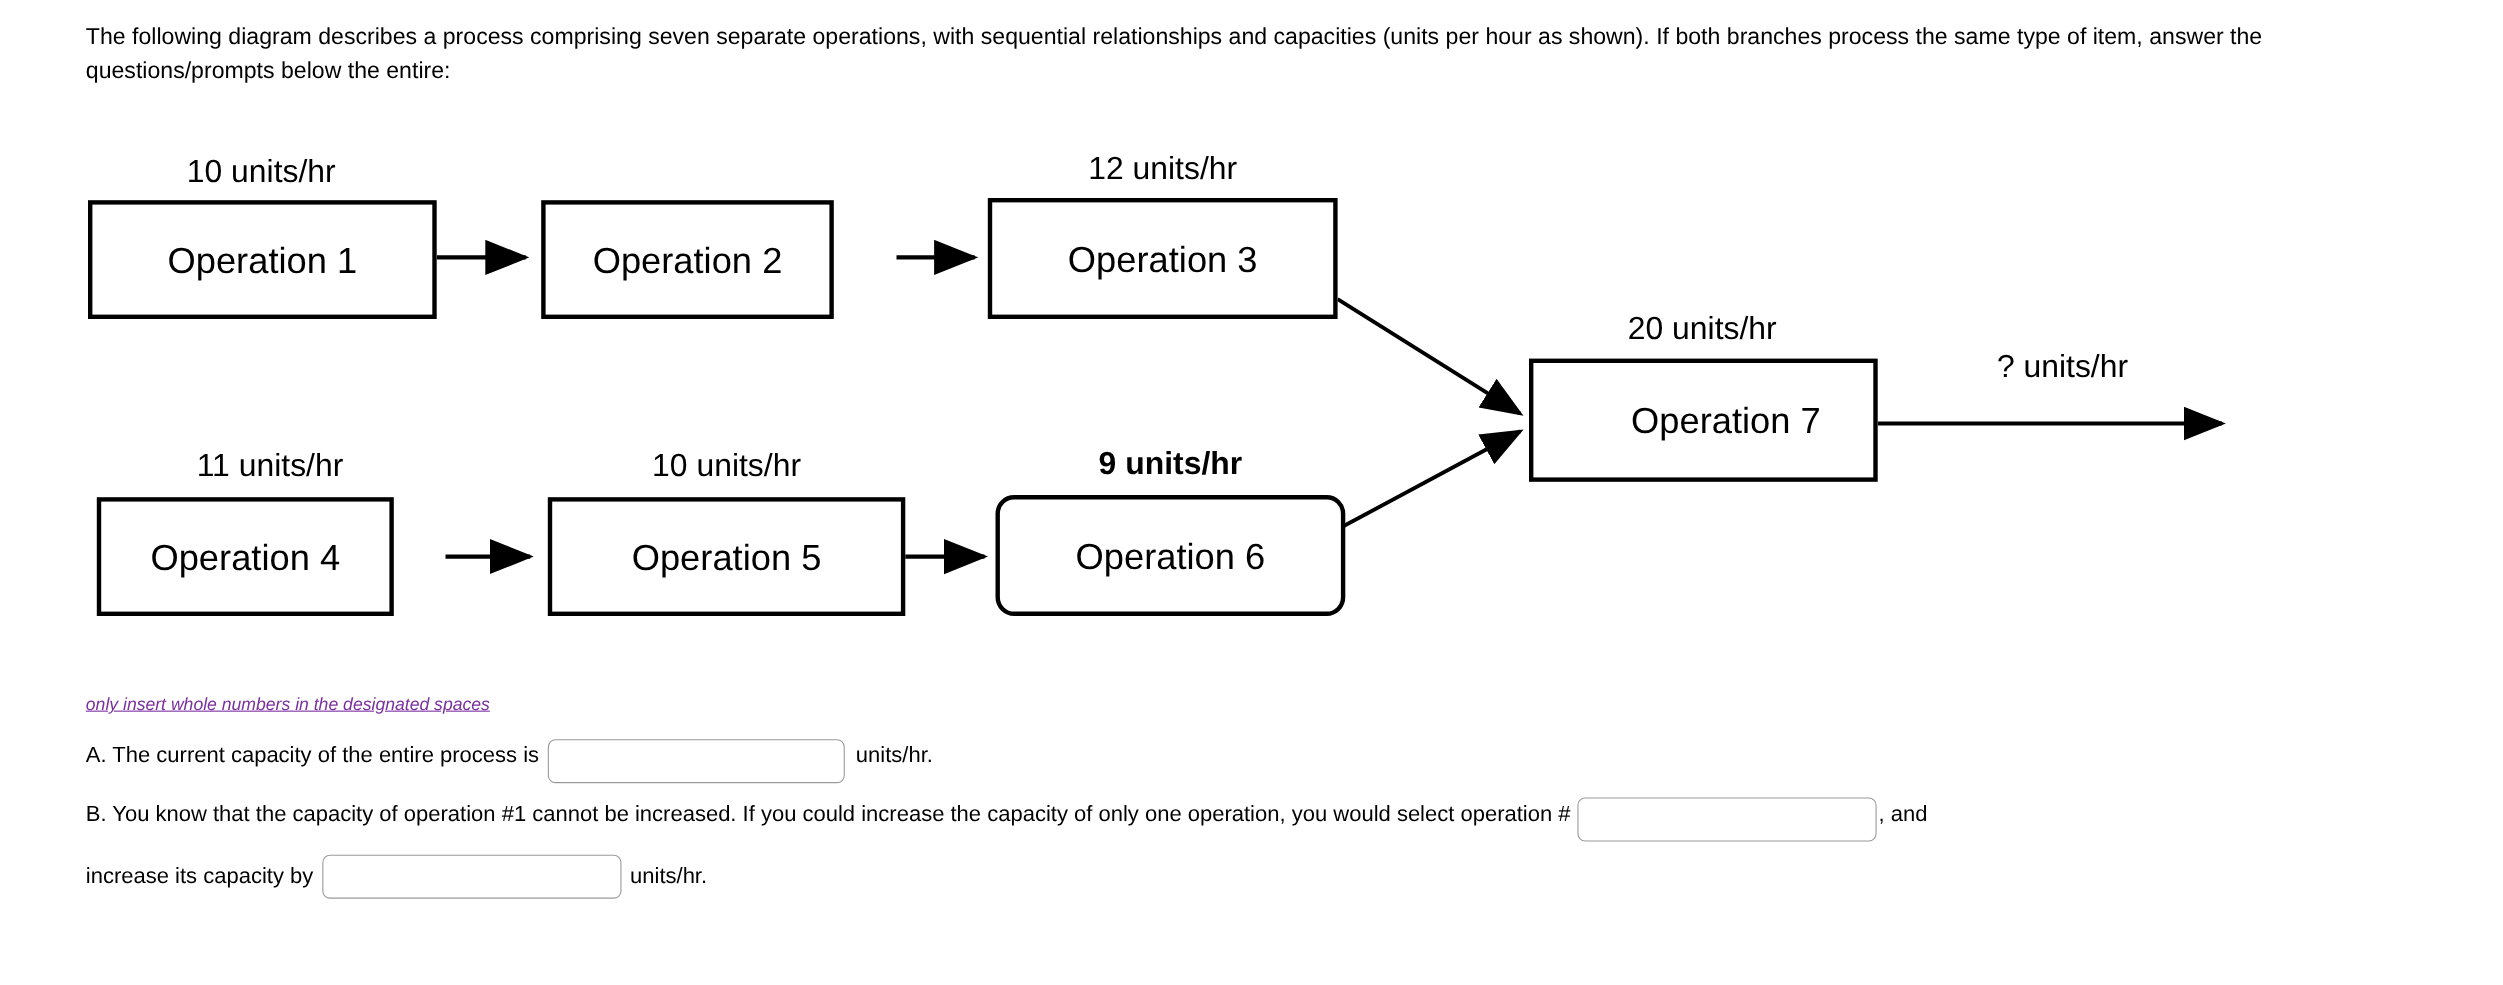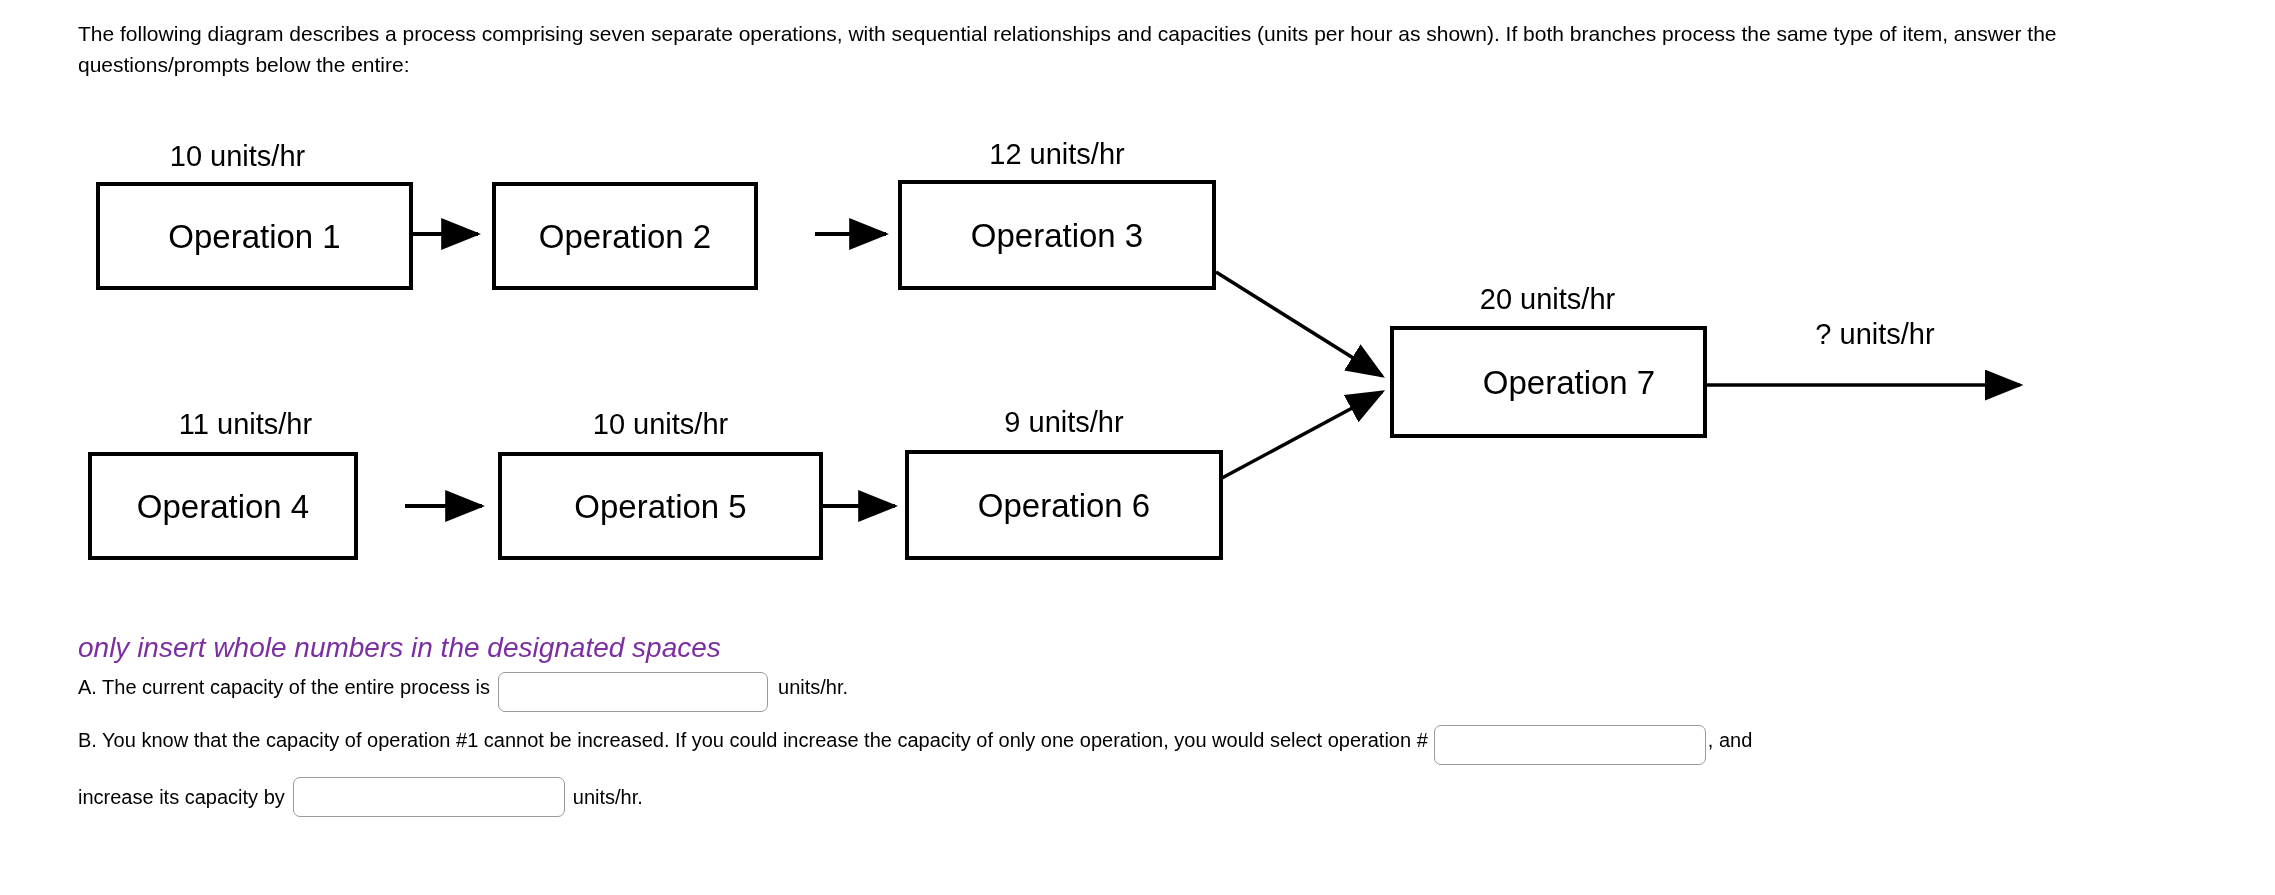--- a/index.html
+++ b/index.html
@@ -61,22 +61,23 @@
     color: #000000;
     white-space: nowrap;
     text-align: center;
   }
 
   
   .note {
     position: absolute;
     left: 78px;
     top: 632px;
-    font-size: 28px;
+    font-size: 16px;
     font-style: italic;
+    text-decoration: underline;
     color: #7b2fa0;
     white-space: nowrap;
   }
   .qline {
     position: absolute;
     font-size: 20px;
     line-height: 30px;
     color: #000;
     display: flex;
     flex-wrap: wrap;
@@ -130,48 +131,48 @@
     <line x1="822" y1="376" x2="895" y2="376" stroke="#000" stroke-width="4" marker-end="url(#ah)"></line>
 
     <line x1="1222" y1="348" x2="1382" y2="262" stroke="#000" stroke-width="3.5" marker-end="url(#ah2)"></line>
 
     <line x1="1707" y1="255" x2="2020" y2="255" stroke="#000" stroke-width="3.5" marker-end="url(#ah2)"></line>
   </svg>
 
   <div class="cap-label" style="left:80px; top:12px; width:315px;">10 units/hr</div>
   <div class="cap-label" style="left:898px; top:10px; width:318px;">12 units/hr</div>
 
-  <div class="opbox" style="left:80px; top:52px; width:317px; height:108px;margin-left:16px;">
+  <div class="opbox" style="left:80px; top:52px; width:317px; height:108px;">
     <span class="op-label">Operation 1</span>
   </div>
   <div class="opbox" style="left:492px; top:52px; width:266px; height:108px;">
     <span class="op-label">Operation 2</span>
   </div>
   <div class="opbox" style="left:898px; top:50px; width:318px; height:110px;">
     <span class="op-label">Operation 3</span>
   </div>
 
   <div class="cap-label" style="left:1390px; top:155px; width:315px;">20 units/hr</div>
   <div class="opbox" style="left:1390px; top:196px; width:317px; height:112px;padding-left:41px;">
     <span class="op-label">Operation 7</span>
   </div>
 
   <div class="cap-label" style="left:1760px; top:190px; width:230px;">? units/hr</div>
 
   <div class="cap-label" style="left:88px; top:280px; width:315px;">11 units/hr</div>
   <div class="cap-label" style="left:498px; top:280px; width:325px;">10 units/hr</div>
-  <div class="cap-label" style="left:905px; top:278px; width:318px;">9 units/hr</div>
+  <div class="cap-label" style="left:905px; top:278px; width:318px;font-weight:bold;">9 units/hr</div>
 
   <div class="opbox" style="left:88px; top:322px; width:270px; height:108px;">
     <span class="op-label">Operation 4</span>
   </div>
   <div class="opbox" style="left:498px; top:322px; width:325px; height:108px;">
     <span class="op-label">Operation 5</span>
   </div>
-  <div class="opbox" style="left:905px; top:320px; width:318px; height:110px;">
+  <div class="opbox" style="left:905px; top:320px; width:318px; height:110px;border-radius:17px;">
     <span class="op-label">Operation 6</span>
   </div>
 </div>
 
 <div class="note" style="color: rgb(123, 47, 160);">only insert whole numbers in the designated spaces</div>
 
 <div class="qline qa">
   <span>A. The current capacity of the entire process is</span>
   <input class="blank blank-a" type="text" placeholder="" style="">
   <span>units/hr.</span>

